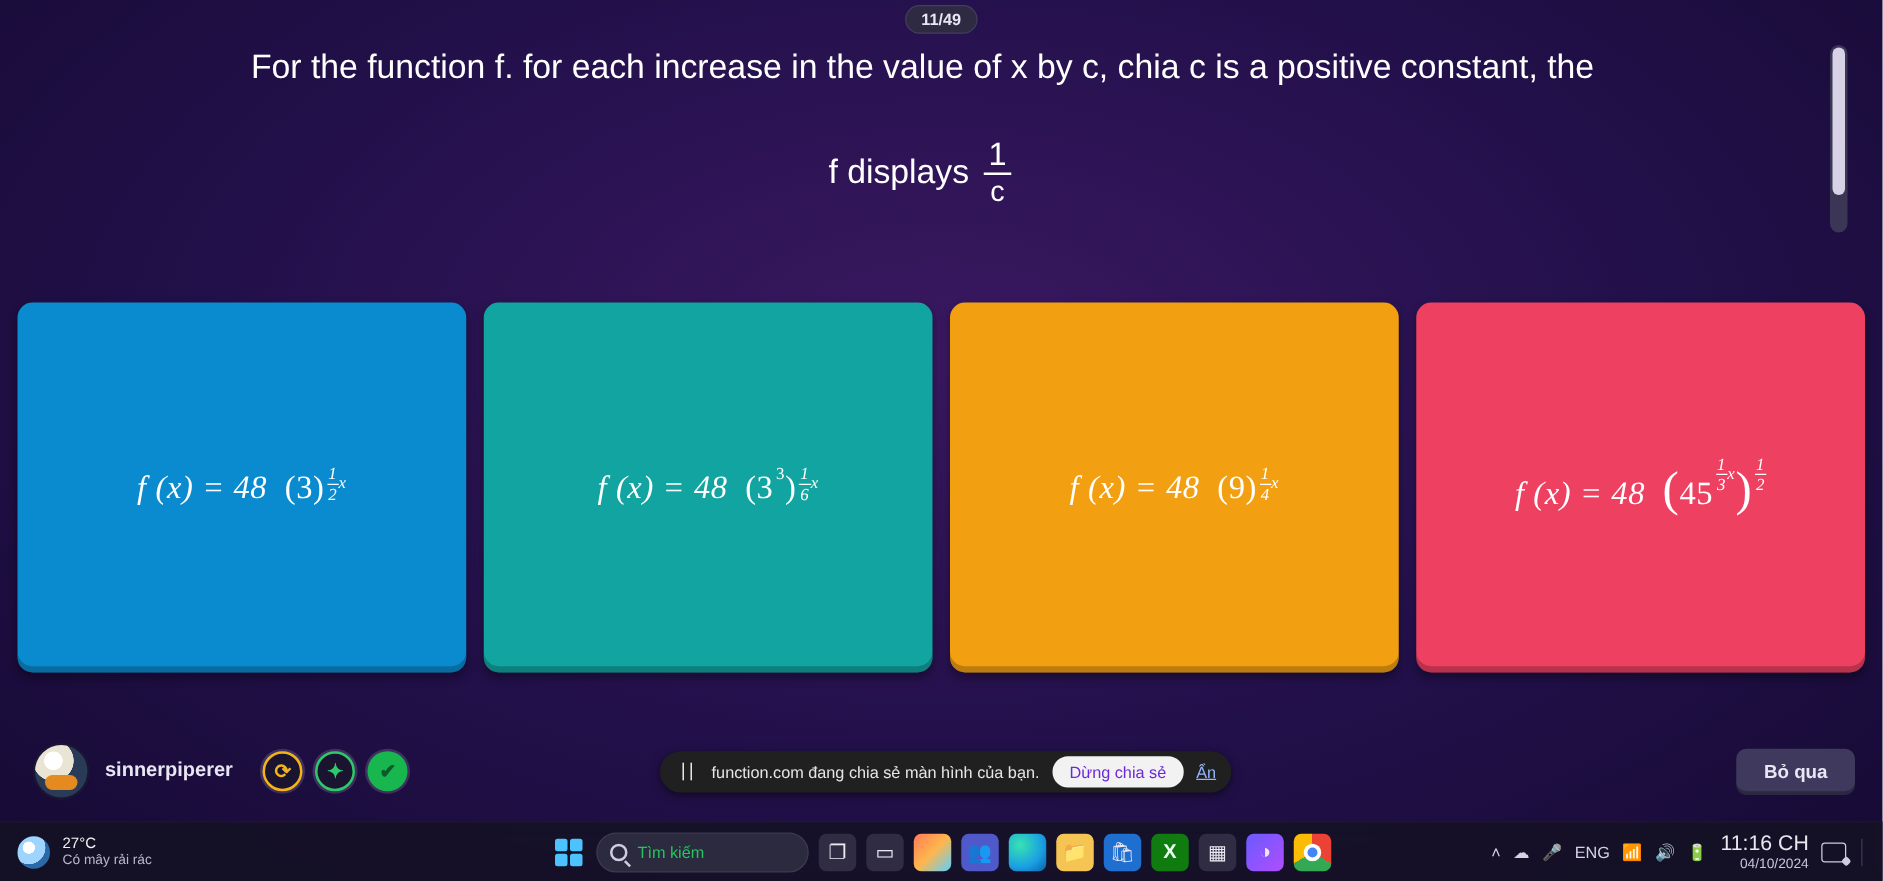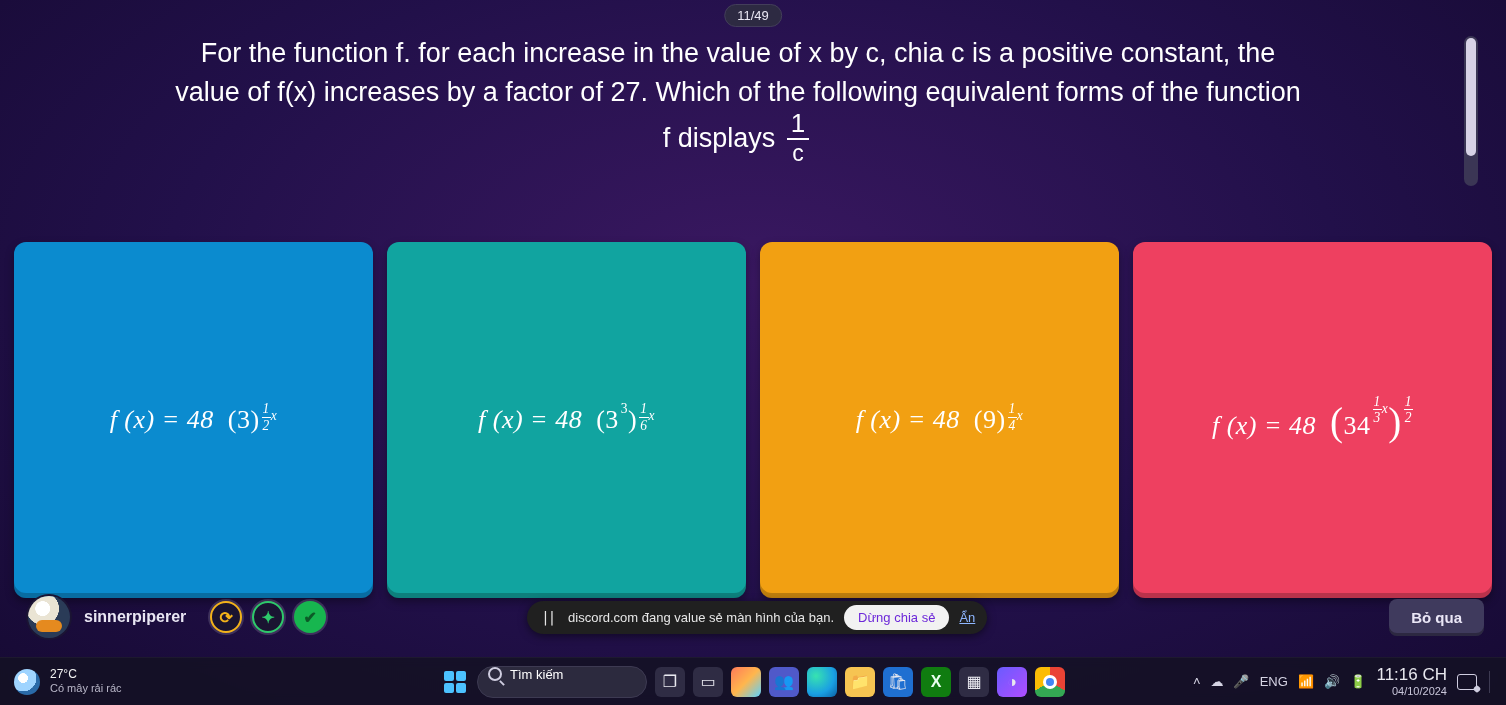--- a/index.html
+++ b/index.html
@@ -16,21 +16,21 @@
     position: absolute;
     left: 0; top: 0; right: 0; bottom: 48px; 
   }
 
   .progress-pill {
     position: absolute;
     top: 4px; left: 50%; transform: translateX(-50%);
     background: #2d2a42;
     color: #e9e6f3;
     font-size: 13px;
-    font-weight: 400;
+    font-weight: 700;
     padding: 3px 12px;
     border-radius: 12px;
     border: 1px solid #433e5a;
   }
 
   .question-wrap {
     position: absolute;
     top: 34px; left: 18px; right: 28px;
     height: 170px;
     display: flex;
@@ -73,21 +73,21 @@
     top: -2px;
   }
   .frac .num { display:block; font-size: 26px; padding: 0 4px 2px; }
   .frac .den { display:block; font-size: 23px; padding: 2px 4px 0; border-top: 2px solid #fff; }
 
   
   .answers {
     position: absolute;
     left: 14px; right: 14px;
     top: 242px;
-    height: 356px;
+    height: 296px;
     display: flex;
     gap: 14px;
   }
   .card {
     flex: 1 1 0;
     border-radius: 12px;
     display: flex;
     align-items: center;
     justify-content: center;
     font-family: "Cambria Math", "Times New Roman", serif;
@@ -194,24 +194,24 @@
   .tb-center {
     position:absolute; left:50%; transform:translateX(-50%);
     display:flex; align-items:center; gap:8px;
   }
   .start {
     width:28px;height:28px; display:grid; grid-template-columns:1fr 1fr; grid-template-rows:1fr 1fr; gap:2px;
     padding:3px;
   }
   .start span{ background:#4cc2ff; border-radius:2px;}
   .search-box {
-    display:flex; align-items:flex-start; gap:8px;
+    display:flex; align-items:center; gap:8px;
     background:#2c2a3e; border:1px solid #3d3a52;
     border-radius:18px; height:32px; padding:0 14px 0 10px; min-width:170px;
-    color:#ffffff; font-size:13px;
+    color:#22c55e; font-size:13px;
   }
   .search-box .mag {
     width:14px;height:14px;border:2px solid #cfcde0;border-radius:50%;position:relative;
   }
   .search-box .mag::after{content:"";position:absolute;right:-5px;bottom:-5px;width:6px;height:2px;background:#cfcde0;transform:rotate(45deg);}
   .tb-ico {
     width:30px;height:30px;border-radius:6px;display:flex;align-items:center;justify-content:center;font-size:16px;
   }
   .tb-ico.copilot{ background:linear-gradient(135deg,#ff7a59,#ffb64d,#5bd1ff);}
   .tb-ico.folder { background:#f6c452; color:#7a5510;}
@@ -241,21 +241,21 @@
 </head>
 <body>
 
 <div class="app">
 
   <div class="progress-pill">11/49</div>
 
   <div class="question-wrap">
     <div class="question-text">
       <span>For the function f. for each increase in the value of x by c, chia c is a positive constant, the</span><br>
-      <span class="qline2">value of f(x) increases by a factor of 27. Which of the following equivalent forms of the function</span><br>
+      <br>
       <span>f displays</span>
       <span class="frac">
         <span class="num">1</span>
         <span class="den">c</span>
       </span>
     </div>
     <div class="question-scroll">
       <div class="thumb"></div>
     </div>
   </div>
@@ -285,42 +285,42 @@
         <span>f (x) = 48</span>&nbsp;
         <span class="rm">(9)</span><span class="sup">
           <span class="sfrac"><span class="n">1</span><span class="d">4</span></span><span>x</span>
         </span>
       </span>
     </div>
 
     <div class="card d">
       <span class="math">
         <span>f (x) = 48</span>&nbsp;
-        <span class="big-paren">(</span><span class="rm">34</span><span class="sup">
+        <span class="big-paren">(</span><span class="rm">45</span><span class="sup">
           <span class="sfrac"><span class="n">1</span><span class="d">3</span></span><span>x</span>
         </span><span class="big-paren">)</span><span class="sup">
           <span class="sfrac"><span class="n">1</span><span class="d">2</span></span>
         </span>
       </span>
     </div>
 
   </div>
 
   <div class="app-footer">
     <div class="avatar"></div>
     <div class="username">sinnerpiperer</div>
     <div class="powerups">
       <div class="pu gold">⟳</div>
       <div class="pu green">✦</div>
       <div class="pu green2">✔</div>
     </div>
 
     <div class="share-pill">
       <span class="pause">||</span>
-      <span>discord.com đang value sẻ màn hình của bạn.</span>
+      <span>function.com đang chia sẻ màn hình của bạn.</span>
       <span class="stop-btn">Dừng chia sẻ</span>
       <span class="hide">Ẩn</span>
     </div>
 
     <div class="skip-btn">Bỏ qua</div>
   </div>
 </div>
 
 <div class="taskbar">
   <div class="tb-left">

